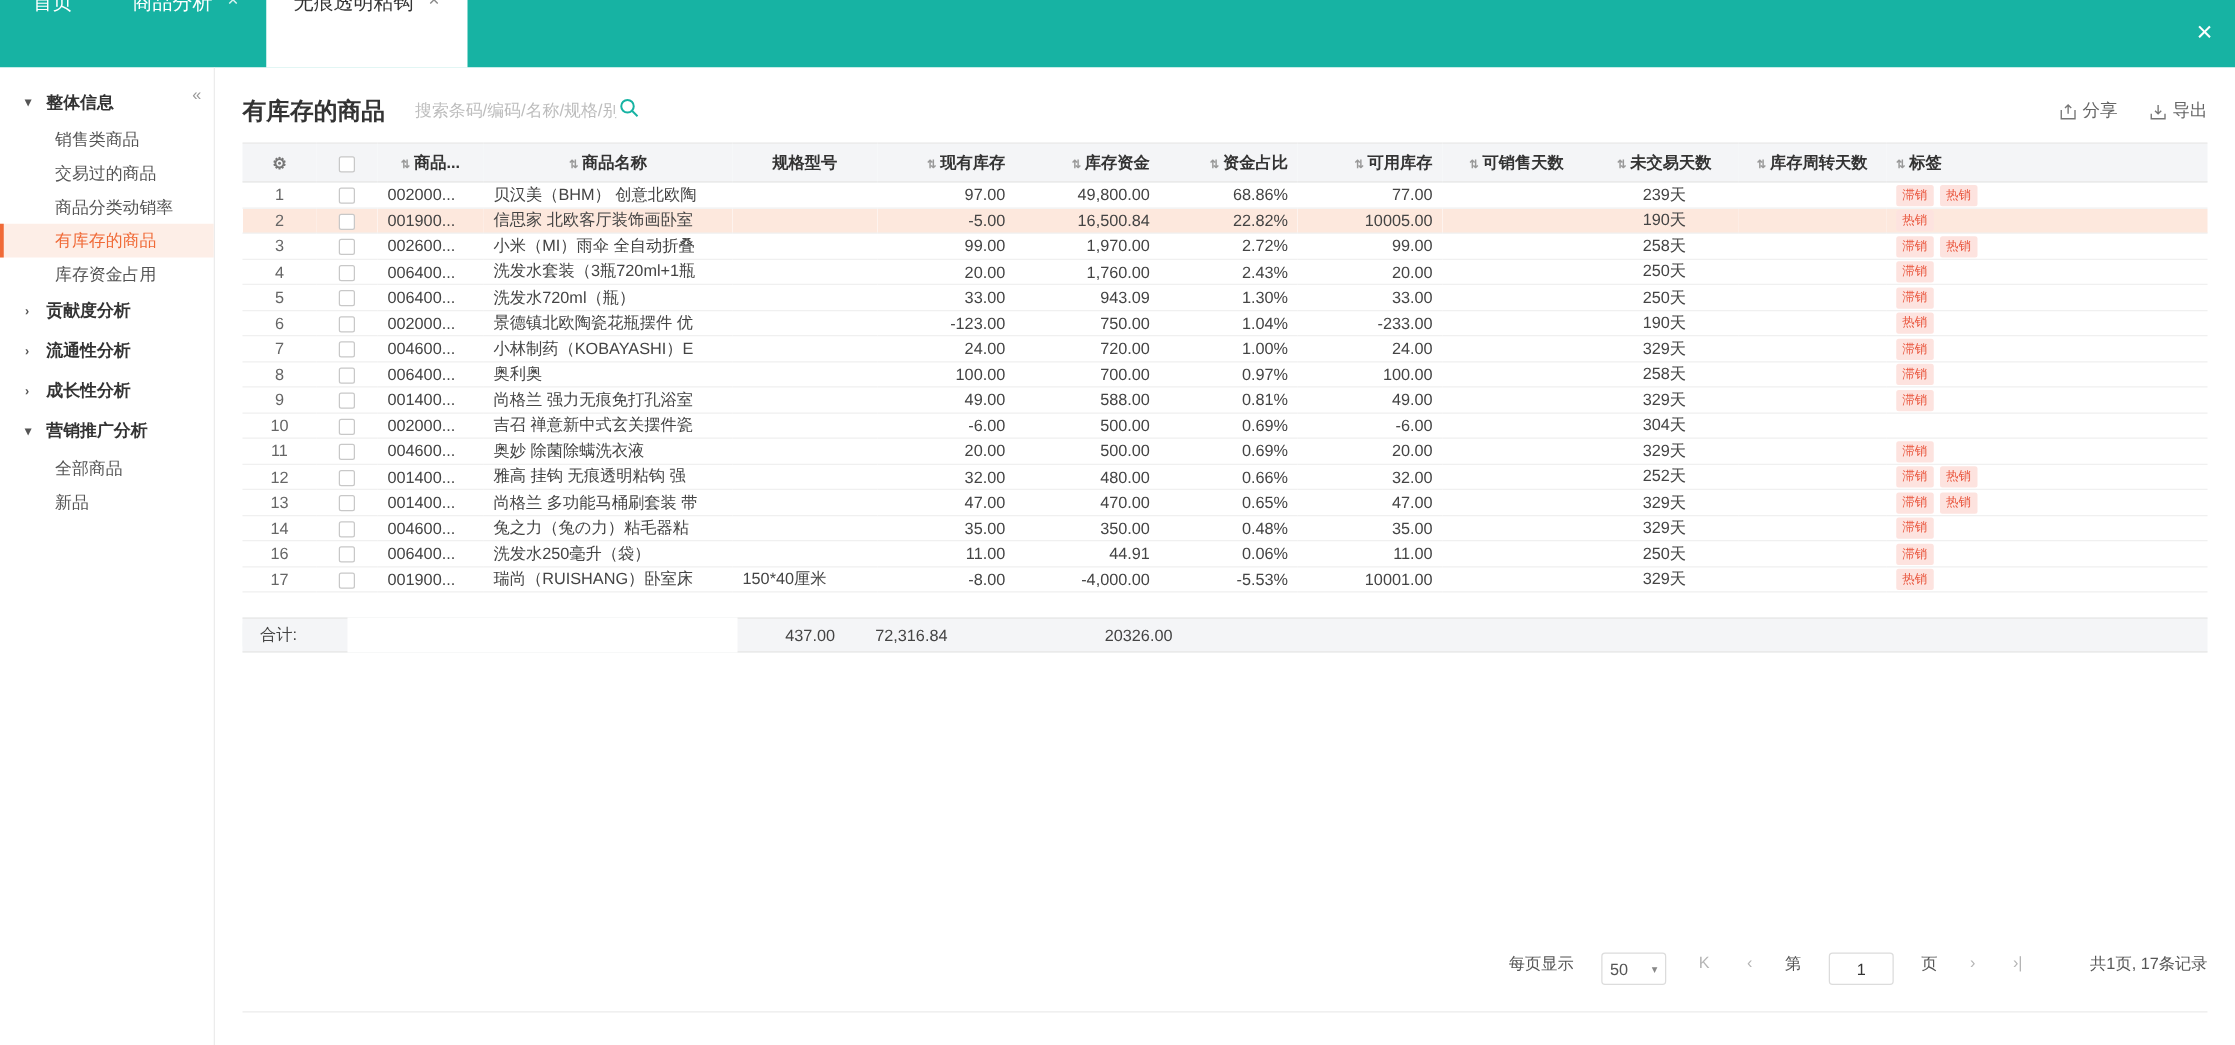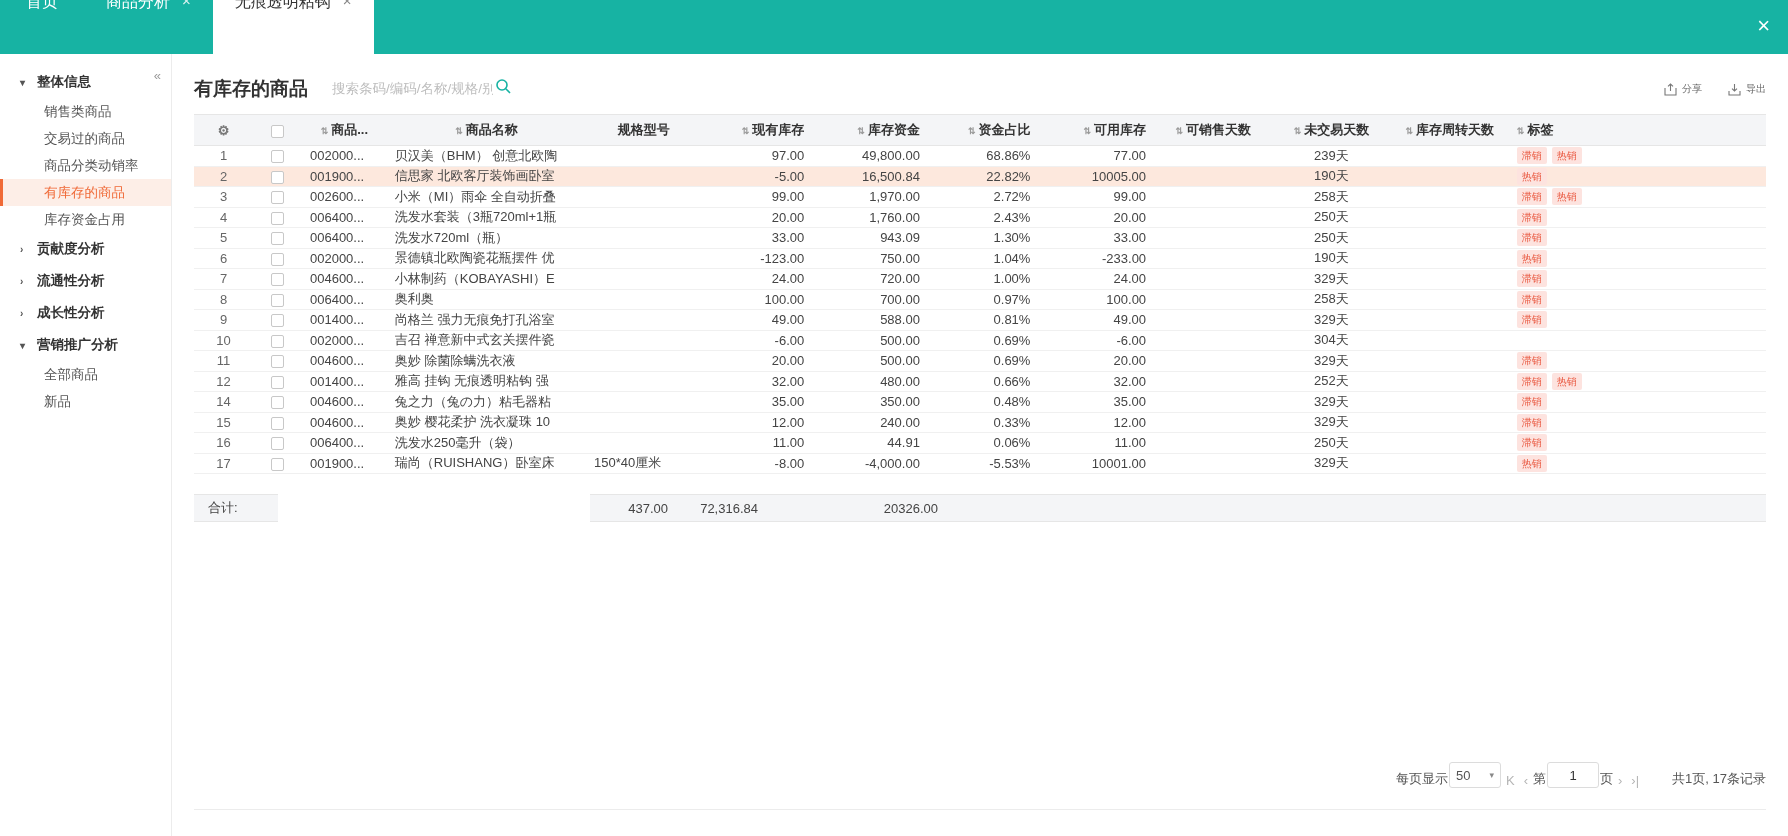--- a/index.html
+++ b/index.html
@@ -150,21 +150,21 @@
     color: #17b3a3;
     font-size: 16px;
     cursor: pointer;
   }
   .head-actions {
     margin-left: auto;
     display: flex;
     align-items: center;
     gap: 26px;
     color: #666;
-    font-size: 10px;
+    font-size: 14px;
   }
   .head-actions .act { display: flex; align-items: center; gap: 5px; cursor: pointer; }
   .head-actions svg { display:block; }
 
   
   .table-wrap { width: 100%; }
   table.grid {
     border-collapse: collapse;
     width: 100%;
     font-size: 13px;
@@ -244,22 +244,22 @@
   .totals .t-gap2 { width: 90px; }
   .totals .t-n3 { width: 90px; text-align: right; padding-right: 8px;}
   .totals .t-rest { flex: 1; }
 
   
   .pager {
     position: absolute;
     right: 22px;
     bottom: 48px;
     display: flex;
-    align-items: flex-end;
-    gap: 1px;
+    align-items: flex-start;
+    gap: 22px;
     font-size: 13px;
     color: #555;
   }
   .pager .sel {
     width: 52px; height: 26px;
     border: 1px solid #dcdcdc;
     border-radius: 3px;
     display: flex; align-items: center;
     justify-content: space-between;
     padding: 0 6px;
@@ -574,44 +574,44 @@
                 <td class="c-num">32.00</td>
                 <td class="c-num2">480.00</td>
                 <td class="c-num">0.66%</td>
                 <td class="c-num2">32.00</td>
                 <td class="c-days"></td>
                 <td class="c-days">252天</td>
                 <td class="c-days"></td>
                 <td class="c-tag"><span class="tag tag-zhixiao">滞销</span><span class="tag tag-rexiao">热销</span></td>
               </tr>
               <tr>
+                <td class="c-idx">13</td>
+                <td class="c-chk"><span class="chk"></span></td>
+                <td class="c-code">001400...</td>
+                <td class="c-name">尚格兰 多功能马桶刷套装 带</td>
+                <td class="c-spec"></td>
+                <td class="c-num">47.00</td>
+                <td class="c-num2">470.00</td>
+                <td class="c-num">0.65%</td>
+                <td class="c-num2">47.00</td>
+                <td class="c-days"></td>
+                <td class="c-days">329天</td>
+                <td class="c-days"></td>
+                <td class="c-tag"><span class="tag tag-zhixiao">滞销</span><span class="tag tag-rexiao">热销</span></td>
+              </tr>
+              <tr>
                 <td class="c-idx">14</td>
                 <td class="c-chk"><span class="chk"></span></td>
                 <td class="c-code">004600...</td>
                 <td class="c-name">兔之力（兔の力）粘毛器粘</td>
                 <td class="c-spec"></td>
                 <td class="c-num">35.00</td>
                 <td class="c-num2">350.00</td>
                 <td class="c-num">0.48%</td>
                 <td class="c-num2">35.00</td>
-                <td class="c-days"></td>
-                <td class="c-days">329天</td>
-                <td class="c-days"></td>
-                <td class="c-tag"><span class="tag tag-zhixiao">滞销</span></td>
-              </tr>
-              <tr>
-                <td class="c-idx">15</td>
-                <td class="c-chk"><span class="chk"></span></td>
-                <td class="c-code">004600...</td>
-                <td class="c-name">奥妙 樱花柔护 洗衣凝珠 10</td>
-                <td class="c-spec"></td>
-                <td class="c-num">12.00</td>
-                <td class="c-num2">240.00</td>
-                <td class="c-num">0.33%</td>
-                <td class="c-num2">12.00</td>
                 <td class="c-days"></td>
                 <td class="c-days">329天</td>
                 <td class="c-days"></td>
                 <td class="c-tag"><span class="tag tag-zhixiao">滞销</span></td>
               </tr>
               <tr>
                 <td class="c-idx">16</td>
                 <td class="c-chk"><span class="chk"></span></td>
                 <td class="c-code">006400...</td>
                 <td class="c-name">洗发水250毫升（袋）</td>

